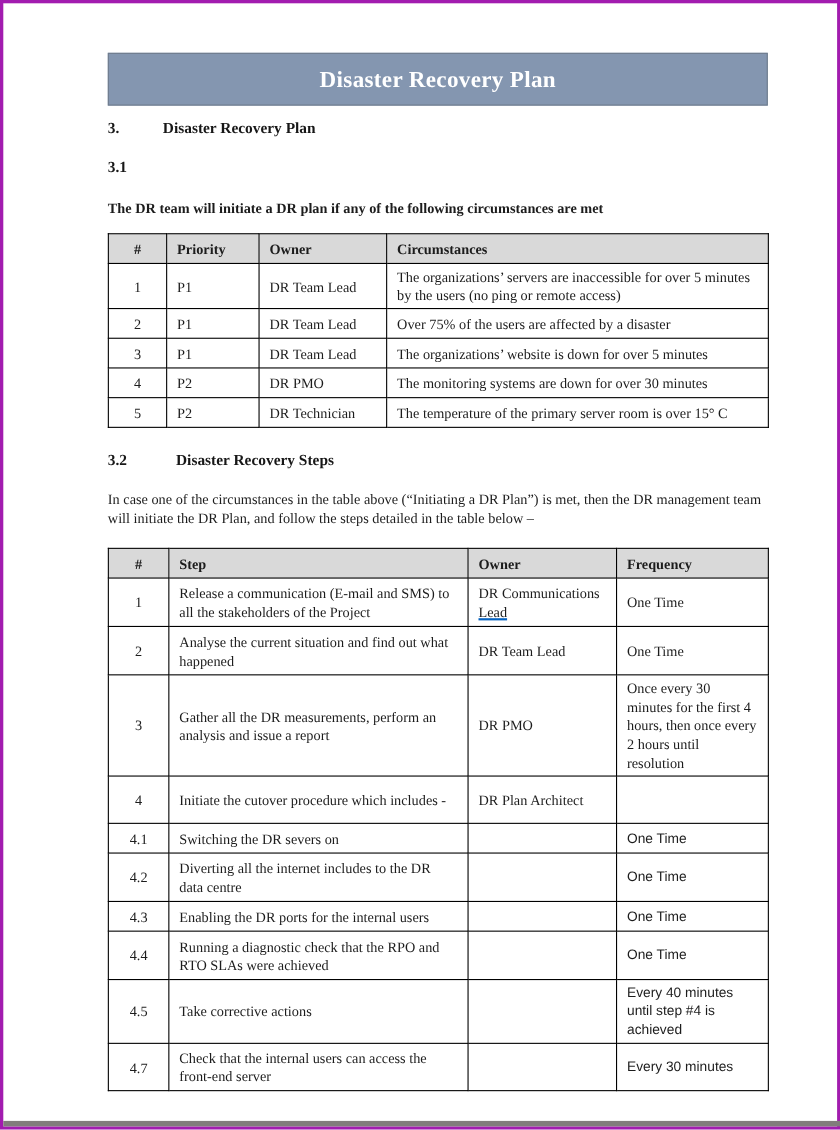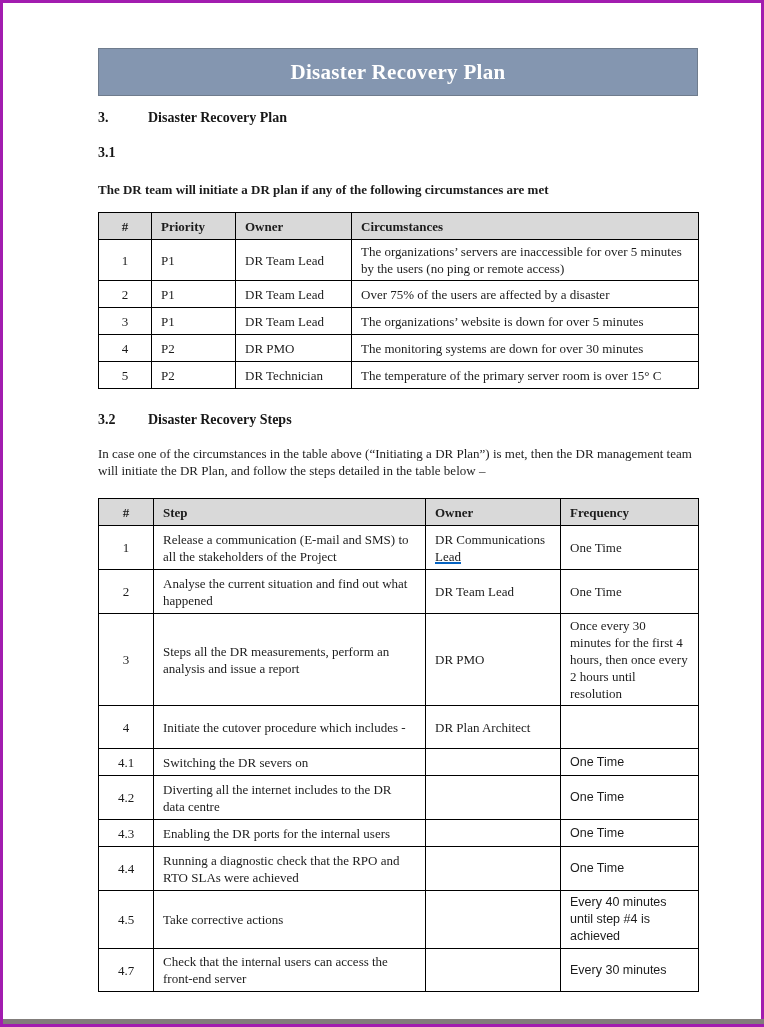--- a/index.html
+++ b/index.html
@@ -18,21 +18,21 @@
     display:flex; align-items:center; justify-content:center;
   }
   .banner-title {
     color:#ffffff; font-size:21px; font-weight:bold; margin:0; letter-spacing:0.3px;
   }
   .content { position:absolute; left:95px; top:93px; width:600px; }
   .heading { display:flex; font-weight:bold; font-size:14px; color:#171717; }
   .heading .hnum { width:50px; flex:0 0 50px; }
   .h-3   { margin-top:14px; }
   .h-31  { margin-top:19px; }
-  .h-32  { margin-top:23px; }
+  .h-32  { margin-top:23px;gap:12px; }
   .para  { font-size:13px; line-height:17px; margin-top:17px; color:#1c1c1c; }
   .para.tight { margin-top:20px;font-weight:bold; }
   table {
     border-collapse:collapse; width:600px; table-layout:fixed; margin-top:14px;
   }
   .tbl2 { margin-top:19px; }
   th, td {
     border:1px solid #000000; padding:3px 9px; font-size:13px;
     vertical-align:middle; text-align:left; line-height:17px;
     overflow:hidden;
@@ -155,21 +155,21 @@
           <td>One Time</td>
         </tr>
         <tr class="rh44">
           <td class="col-num">2</td>
           <td>Analyse the current situation and find out what happened</td>
           <td>DR Team Lead</td>
           <td>One Time</td>
         </tr>
         <tr class="rh89">
           <td class="col-num">3</td>
-          <td>Steps all the DR measurements, perform an analysis and issue a report</td>
+          <td>Gather all the DR measurements, perform an analysis and issue a report</td>
           <td>DR PMO</td>
           <td>Once every 30 minutes for the first 4 hours, then once every 2 hours until resolution</td>
         </tr>
         <tr class="rh43">
           <td class="col-num">4</td>
           <td>Initiate the cutover procedure which includes -</td>
           <td>DR Plan Architect</td>
           <td></td>
         </tr>
         <tr class="rh28">

